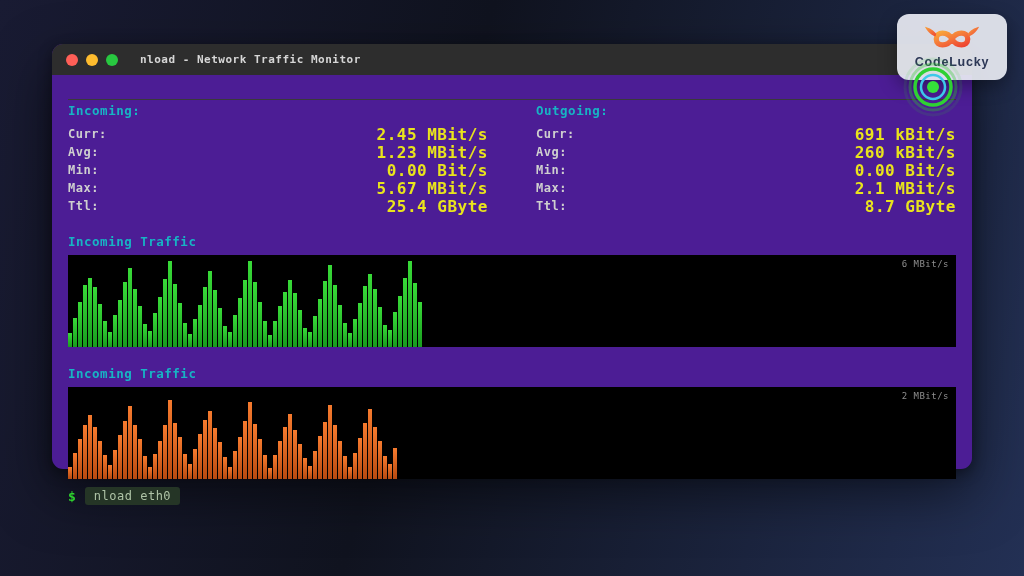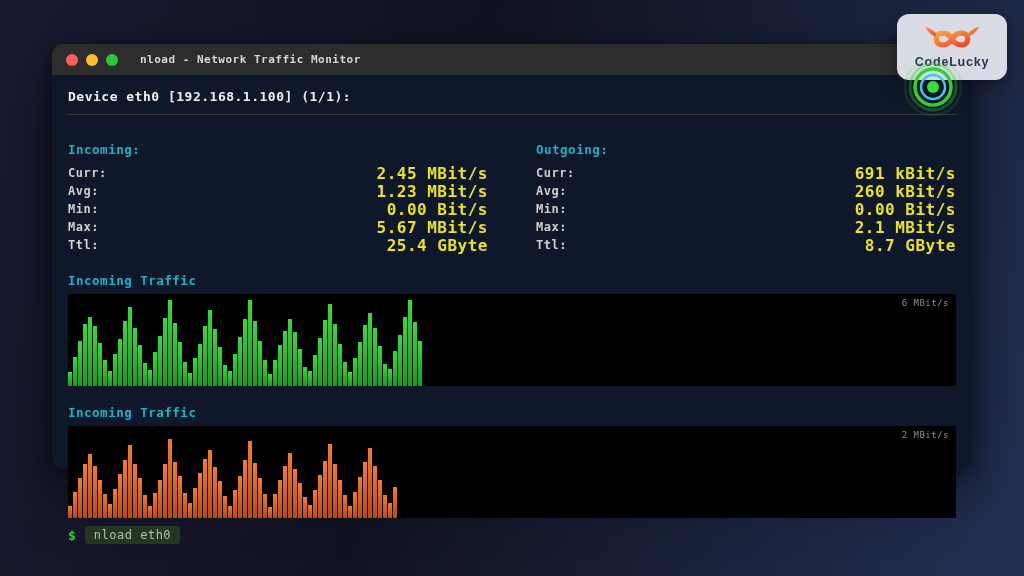--- a/index.html
+++ b/index.html
@@ -6,41 +6,41 @@
   html,body { width:1024px; height:576px; overflow:hidden; }
   body {
     font-family:"DejaVu Sans Mono", monospace;
     background:linear-gradient(105deg, #191b33 0%, #10131f 42%, #233054 100%);
     position:relative;
   }
 
   
   .window {
     position:absolute; left:52px; top:44px; width:920px; height:425px;
-    background:#0f172a; border-radius:11px;
+    background:#4c1d95; border-radius:11px;
     box-shadow:0 22px 55px rgba(0,0,0,0.55), 0 4px 14px rgba(0,0,0,0.4);
   }
   .titlebar {
     height:31px; background:#2d2d2d; border-radius:11px 11px 0 0;
     display:flex; align-items:center; padding:0 14px;
   }
   .lights { display:flex; gap:8px; margin-right:22px; }
   .light { width:12px; height:12px; border-radius:50%; }
   .light.red    { background:#ff5f57; }
   .light.yellow { background:#febc2e; }
   .light.green  { background:#28c840; }
   .title-text { color:#d6d6d6; font-size:11px; font-weight:700; letter-spacing:0.5px; }
 
   .content { padding:14px 16px 0 16px; }
 
   .device-heading { color:#f0f0f0; font-size:13px; font-weight:700; letter-spacing:0.5px; }
   .divider { border:none; border-top:1px solid #3a3a3a; margin-top:10px; }
 
   
-  .stats { display:grid; grid-template-columns:1fr 1fr; column-gap:48px; margin-top:27px; }
+  .stats { display:grid; grid-template-columns:1fr 1fr; column-gap:48px; margin-top:3px; }
   .stats-header { color:#17b4c4; font-size:12.5px; font-weight:700; margin-bottom:7px; letter-spacing:0.5px; }
   .stat-row { display:flex; justify-content:space-between; height:18px; align-items:center; }
   .stat-label { color:#cfcfcf; font-size:12px; font-weight:700; letter-spacing:0.5px; }
   .stat-value { color:#e9e41c; font-size:16px; font-weight:700; letter-spacing:0.5px; }
 
   
   .chart-title { color:#17b4c4; font-size:12.5px; font-weight:700; margin-top:19px; letter-spacing:0.5px; }
   .chart-box {
     position:relative; margin-top:6px; height:92px; background:#000;
     display:flex; align-items:flex-end; overflow:hidden;
@@ -82,21 +82,20 @@
   <div class="titlebar">
     <div class="lights">
       <span class="light red"></span>
       <span class="light yellow"></span>
       <span class="light green"></span>
     </div>
     <span class="title-text">nload - Network Traffic Monitor</span>
   </div>
 
   <div class="content">
-    <div class="device-heading">Device eth0 [192.168.1.100] (1/1):</div>
     <hr class="divider">
 
     <div class="stats">
       <div>
         <div class="stats-header">Incoming:</div>
         <div class="stat-row">
           <span class="stat-label">Curr:</span>
           <span class="stat-value">2.45 MBit/s</span>
         </div>
         <div class="stat-row">

